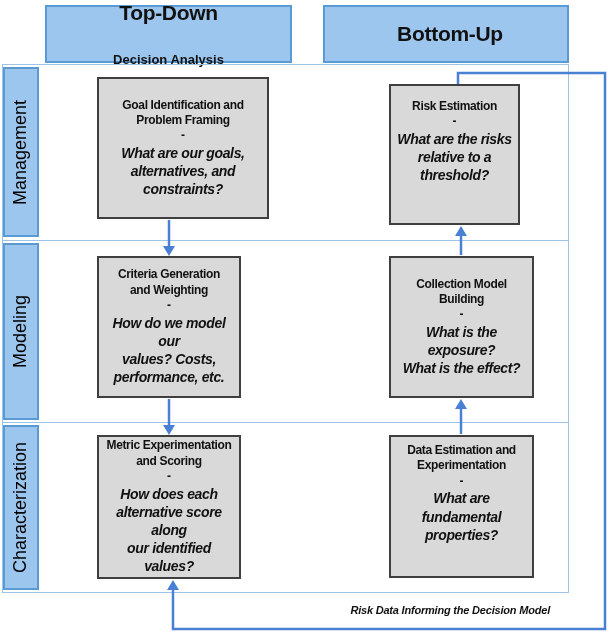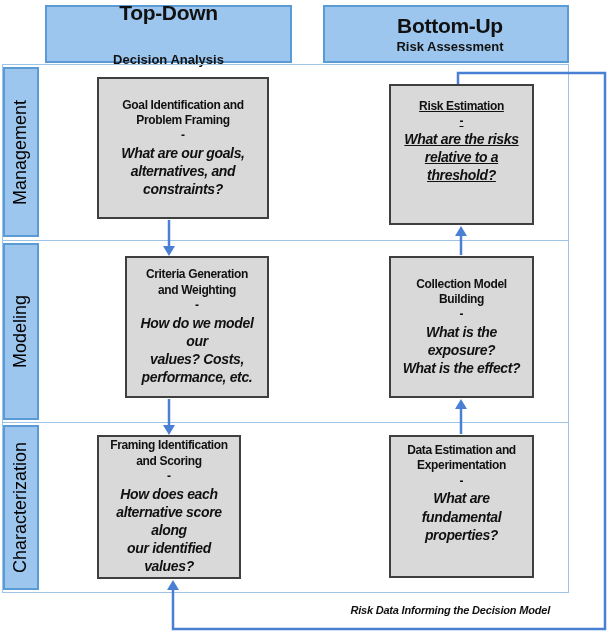--- a/index.html
+++ b/index.html
@@ -69,21 +69,20 @@
 <body>
 
 <div id="stage">
 
   <div class="col-header" style="left:45px;width:247px;gap:26px;">
     <div class="hdr-title">Top-Down</div>
     <div class="hdr-sub">Decision Analysis</div>
   </div>
   <div class="col-header" style="left:323px;width:246px;padding-left:8px;">
     <div class="hdr-title">Bottom-Up</div>
-    <div class="hdr-sub">Risk Assessment</div>
   </div>
 
   <div class="row-band" style="top:64px;height:177px;"></div>
   <div class="row-band" style="top:240px;height:183px;"></div>
   <div class="row-band" style="top:422px;height:171px;"></div>
 
   <div class="side-box" style="top:67px;height:170px;">
     <span class="side-label">Management</span>
   </div>
   <div class="side-box" style="top:243px;height:177px;">
@@ -95,46 +94,46 @@
 
   <div class="proc-box" style="left:97px;top:77px;width:172px;height:142px;">
     <div class="proc-title">Goal Identification and
 Problem Framing</div>
     <div class="proc-sep">-</div>
     <div class="proc-q">What are our goals,
 alternatives, and
 constraints?</div>
   </div>
 
-  <div class="proc-box raise" style="left:389px;top:84px;width:145px;height:141px;text-decoration:underline;">
+  <div class="proc-box raise" style="left:389px;top:84px;width:131px;height:141px;">
     <div class="proc-title">Risk Estimation</div>
     <div class="proc-sep">-</div>
     <div class="proc-q">What are the risks
 relative to a threshold?</div>
   </div>
 
-  <div class="proc-box" style="left:97px;top:256px;width:144px;height:142px;margin-left:28px;">
+  <div class="proc-box" style="left:97px;top:256px;width:144px;height:142px;">
     <div class="proc-title">Criteria Generation
 and Weighting</div>
     <div class="proc-sep">-</div>
     <div class="proc-q">How do we model our
 values? Costs,
 performance, etc.</div>
   </div>
 
   <div class="proc-box" style="left:389px;top:256px;width:145px;height:142px;">
     <div class="proc-title">Collection Model
 Building</div>
     <div class="proc-sep">-</div>
     <div class="proc-q">What is the exposure?
 What is the effect?</div>
   </div>
 
   <div class="proc-box" style="left:97px;top:435px;width:144px;height:144px;">
-    <div class="proc-title">Framing Identification
+    <div class="proc-title">Metric Experimentation
 and Scoring</div>
     <div class="proc-sep">-</div>
     <div class="proc-q">How does each
 alternative score along
 our identified values?</div>
   </div>
 
   <div class="proc-box raise" style="left:389px;top:435px;width:145px;height:143px;">
     <div class="proc-title">Data Estimation and
 Experimentation</div>

